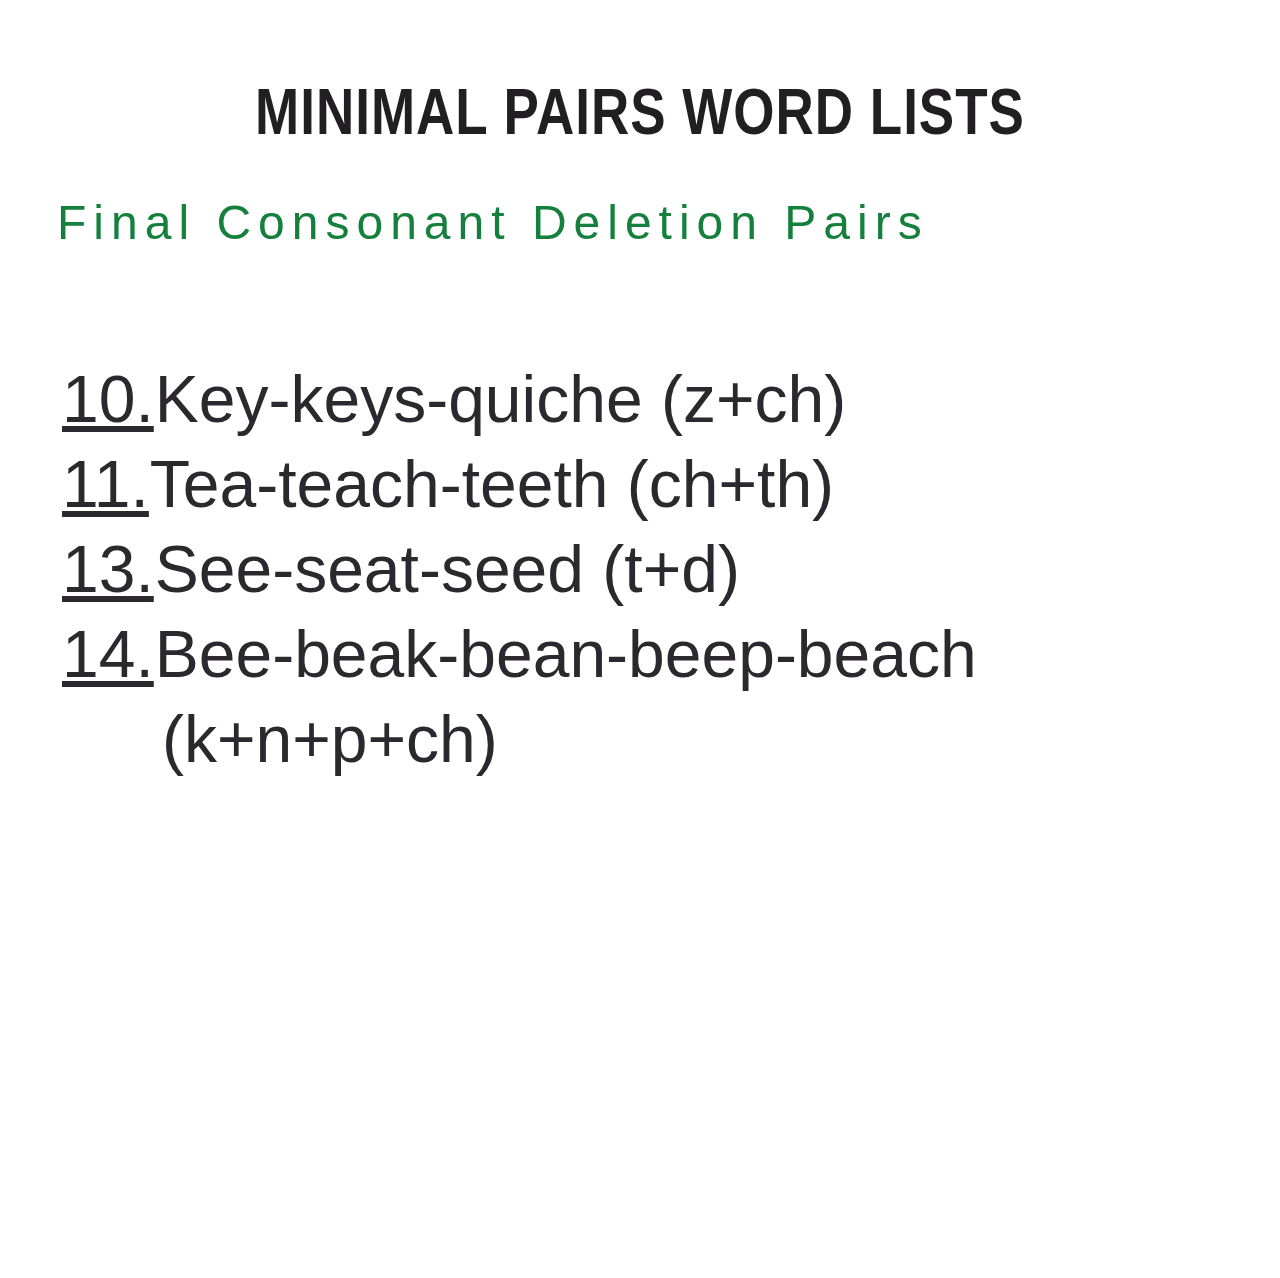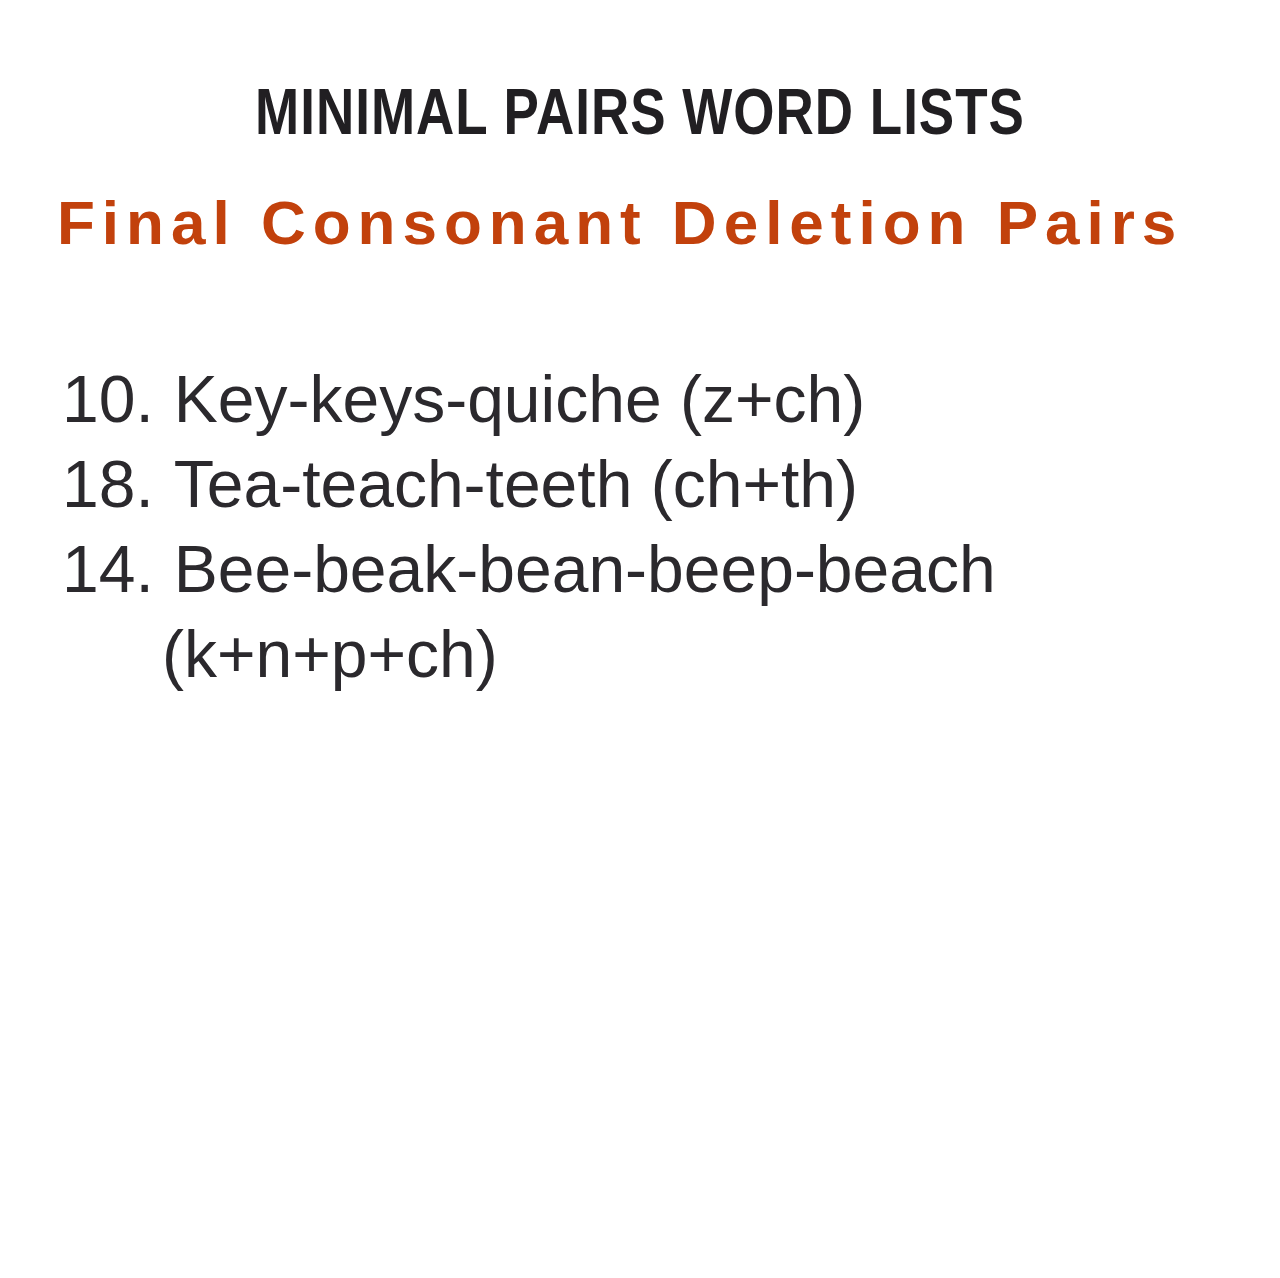--- a/index.html
+++ b/index.html
@@ -24,58 +24,62 @@
     line-height: 66px;
     font-weight: 800;
     letter-spacing: 1px;
     color: #211f22;
     transform: scaleY(1.22);
     transform-origin: top center;
     white-space: nowrap;
   }
   .doc-subtitle {
     margin: 53px 30px 0 57px;
-    font-size: 62px;
+    font-size: 48px;
     line-height: 64px;
-    font-weight: 700;
+    font-weight: 400;
     letter-spacing: 7px;
-    color: #c2410c;
+    color: #15803d;
     white-space: nowrap;
   }
   .pairs-list {
     margin: 102px 30px 0 62px;
     padding: 0;
     list-style: none;
     font-size: 66px;
     line-height: 85px;
     color: #2b292d;
   }
   .pairs-list li {
     padding-left: 100px;
     text-indent: -100px;
     margin: 0;
   }
   .item-number {
-    margin-right: 20px;
+    margin-right: 1px;
+    text-decoration: underline;
   }
 </style>
 </head>
 <body>
 
 <div class="page">
 
   <div class="doc-title">MINIMAL PAIRS WORD LISTS</div>
 
   <div class="doc-subtitle">Final Consonant Deletion Pairs</div>
 
   <ul class="pairs-list">
     <li>
       <span class="item-number">10.</span><span>Key-keys-quiche (z+ch)</span>
     </li>
     <li>
-      <span class="item-number">18.</span><span>Tea-teach-teeth (ch+th)</span>
+      <span class="item-number">11.</span><span>Tea-teach-teeth (ch+th)</span>
+    </li>
+    <li>
+      <span class="item-number">13.</span><span>See-seat-seed (t+d)</span>
     </li>
     <li>
       <span class="item-number">14.</span><span>Bee-beak-bean-beep-beach (k+n+p+ch)</span>
     </li>
   </ul>
 
 </div>
 
 </body></html>

